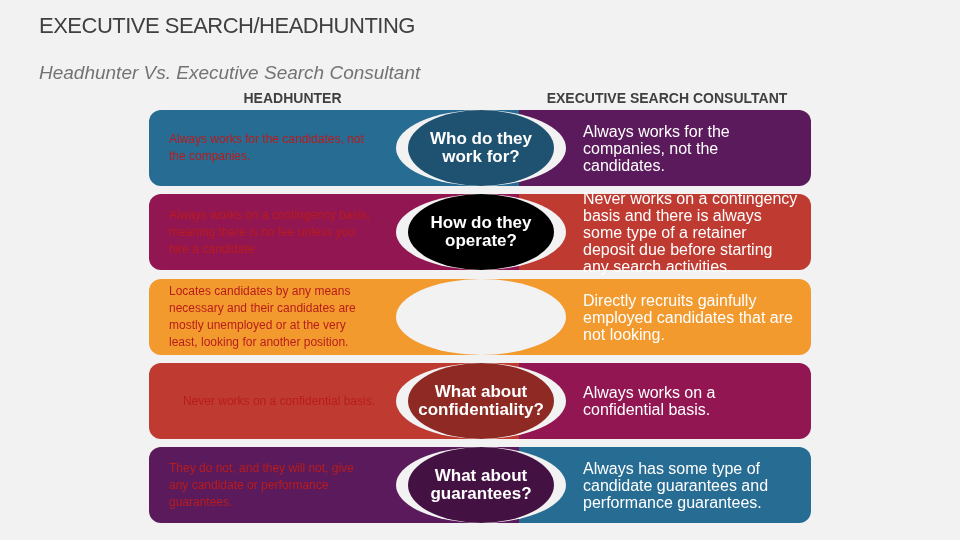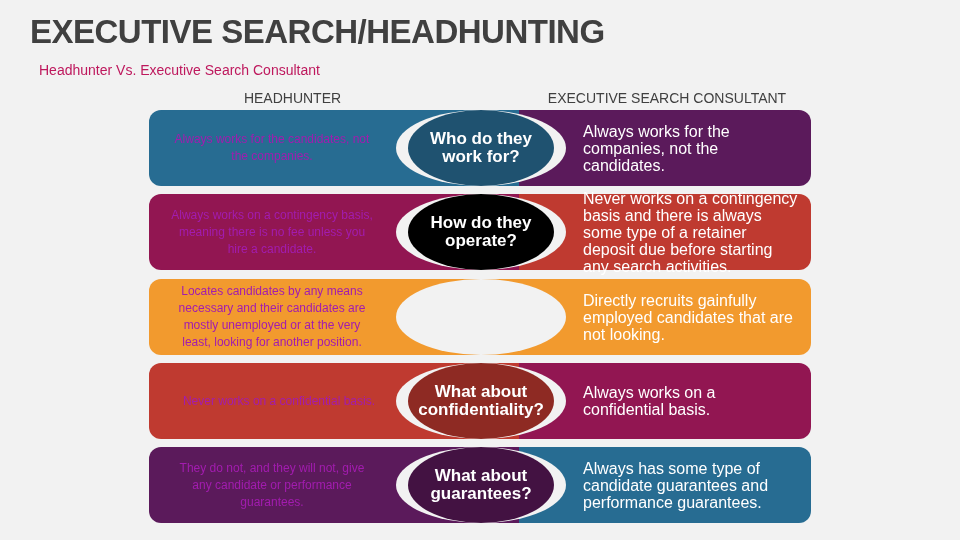--- a/index.html
+++ b/index.html
@@ -3,31 +3,31 @@
 <meta charset="utf-8">
 <style>
   html, body { margin: 0; padding: 0; }
   body {
     width: 960px; height: 540px; overflow: hidden;
     background: #f2f2f2;
     font-family: "Liberation Sans", sans-serif;
     position: relative;
   }
   .title {
-    position: absolute; left: 30px; top: 13px;
-    font-size: 33px; font-weight: bold; color: #404040;
+    position: absolute; left: 39px; top: 13px;
+    font-size: 22px; font-weight: normal; color: #404040;
     letter-spacing: -0.5px; white-space: nowrap;
   }
   .subtitle {
     position: absolute; left: 39px; top: 62px;
-    font-size: 14px; color: #be185d; white-space: nowrap;
+    font-size: 19px; color: #737373; white-space: nowrap; font-style: italic;
   }
   .col-head {
     position: absolute; top: 90px;
-    font-size: 14px; font-weight: normal; color: #404040; white-space: nowrap;
+    font-size: 14px; font-weight: bold; color: #404040; white-space: nowrap;
     text-align: center;
   }
   .col-left { left: 200px; width: 185px; }
   .col-right { left: 527px; width: 280px; }
 
   .row {
     position: absolute; left: 149px; width: 662px; height: 76px;
   }
   .bar {
     position: absolute; top: 0; height: 76px;
@@ -36,21 +36,21 @@
     left: 0; width: 380px;
     border-radius: 12px 0 0 12px;
   }
   .bar-right {
     left: 370px; width: 292px;
     border-radius: 0 12px 12px 0;
   }
   .text-left {
     position: absolute; left: 20px; width: 206px; top: 0; height: 76px;
     display: flex; align-items: center; justify-content: flex-end;
-    text-align: center; color: #a21caf; font-size: 12px; line-height: 17px;
+    text-align: left; color: #b91c1c; font-size: 12px; line-height: 17px;
   }
   .text-right {
     position: absolute; left: 434px; width: 215px; top: 0; height: 76px;
     display: flex; align-items: center;
     text-align: left; color: #fff; font-size: 16px; line-height: 17px;
   }
   .ellipse-outer {
     position: absolute; left: 247px; top: 0; width: 170px; height: 76px;
     border-radius: 50%; background: #f2f2f2;
   }

